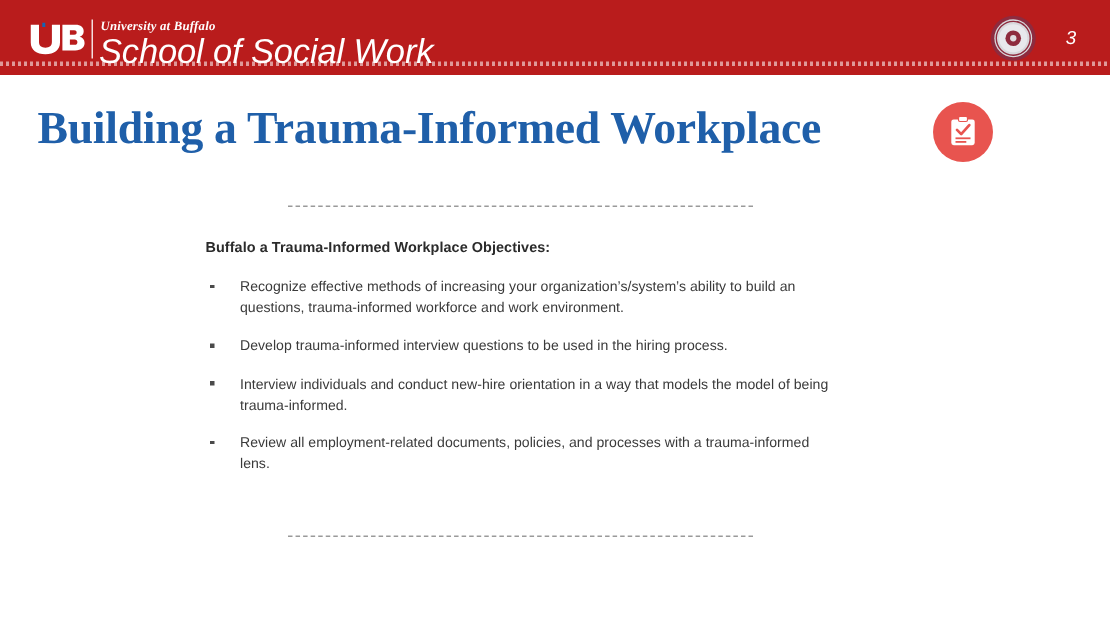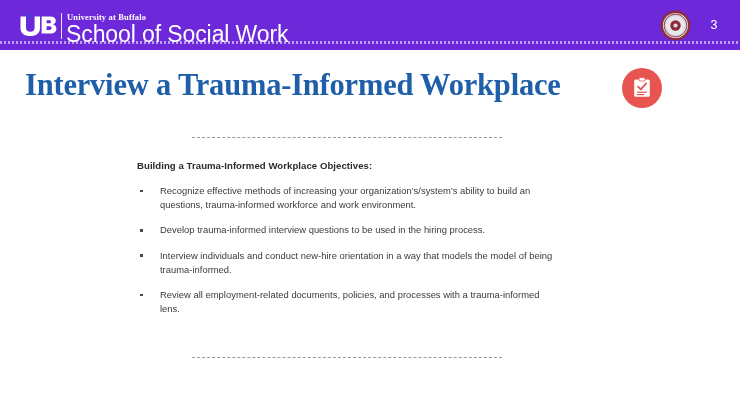--- a/index.html
+++ b/index.html
@@ -19,21 +19,22 @@
     background: #ffffff;
     overflow: hidden;
   }
 
   
   .banner {
     position: absolute;
     left: 0; top: 0;
     width: 740px;
     height: 50px;
-    background: #6d28d9;
+    background: #b91c1c;
+    font-style: italic;
   }
   .banner-dots {
     position: absolute;
     left: 0;
     top: 41px;
     width: 740px;
     height: 3px;
     background-image: repeating-linear-gradient(
       to right,
       rgba(255,255,255,0.55) 0px,
@@ -214,40 +215,40 @@
         <circle cx="15.5" cy="15.5" r="5.2" fill="#8E2B3E"></circle>
         <circle cx="15.5" cy="15.5" r="2.1" fill="#E0DCE0"></circle>
       </svg>
     </div>
 
     <div class="banner-dots"></div>
 
     <div class="page-number">3</div>
   </div>
 
-  <div class="title">Interview a Trauma-Informed Workplace</div>
+  <div class="title">Building a Trauma-Informed Workplace</div>
 
   <div class="title-badge">
     <svg width="20" height="22" viewBox="0 0 20 22" xmlns="http://www.w3.org/2000/svg">
 
       <rect x="2.2" y="2.6" width="15.6" height="17.2" rx="1.6" fill="#ffffff"></rect>
 
       <rect x="7.0" y="0.6" width="6.0" height="3.4" rx="1.0" fill="#ffffff"></rect>
       <rect x="7.0" y="0.6" width="6.0" height="3.4" rx="1.0" fill="none" stroke="#E8544F" stroke-width="0.8"></rect>
 
       <path d="M6.0 9.6 L8.8 12.4 L14.2 6.4" fill="none" stroke="#E8544F" stroke-width="1.8" stroke-linecap="round" stroke-linejoin="round"></path>
 
       <rect x="5.0" y="14.6" width="10.0" height="1.2" fill="#E8544F"></rect>
       <rect x="5.0" y="17.0" width="7.2" height="1.2" fill="#E8544F"></rect>
     </svg>
   </div>
 
   <div class="rule-dashed rule-top"></div>
 
-  <div class="objectives-heading">Building a Trauma-Informed Workplace Objectives:</div>
+  <div class="objectives-heading">Buffalo a Trauma-Informed Workplace Objectives:</div>
 
   <div class="bullet-list">
     <div class="bullet-item">
       <span class="bullet-dot"></span>
       <span>Recognize effective methods of increasing your organization’s/system’s ability to build an questions, trauma-informed workforce and work environment.</span>
     </div>
     <div class="bullet-item">
       <span class="bullet-dot"></span>
       <span>Develop trauma-informed interview questions to be used in the hiring process.</span>
     </div>

